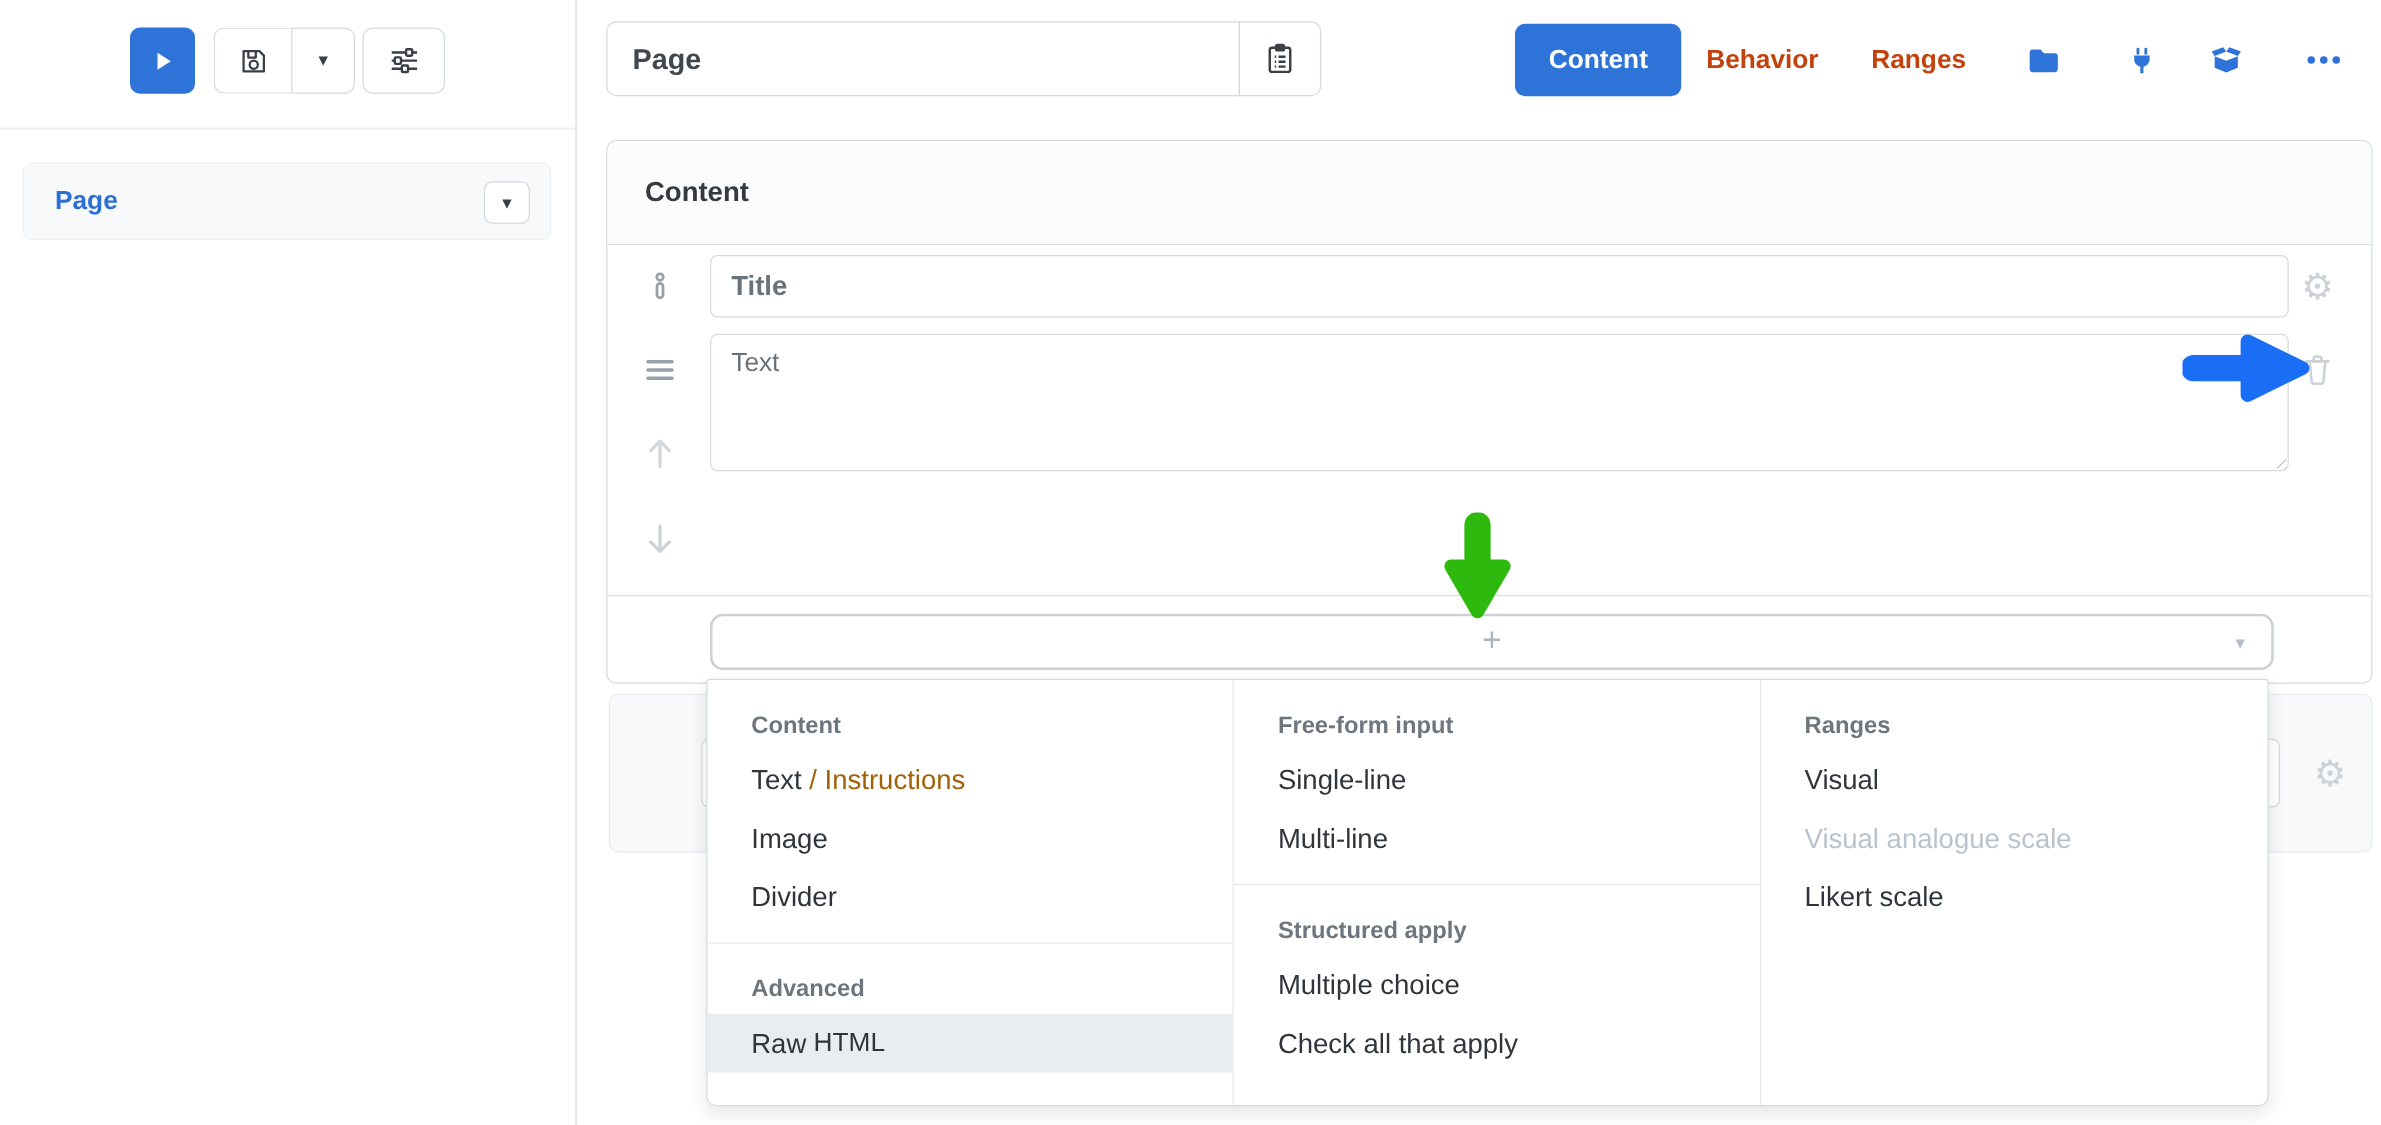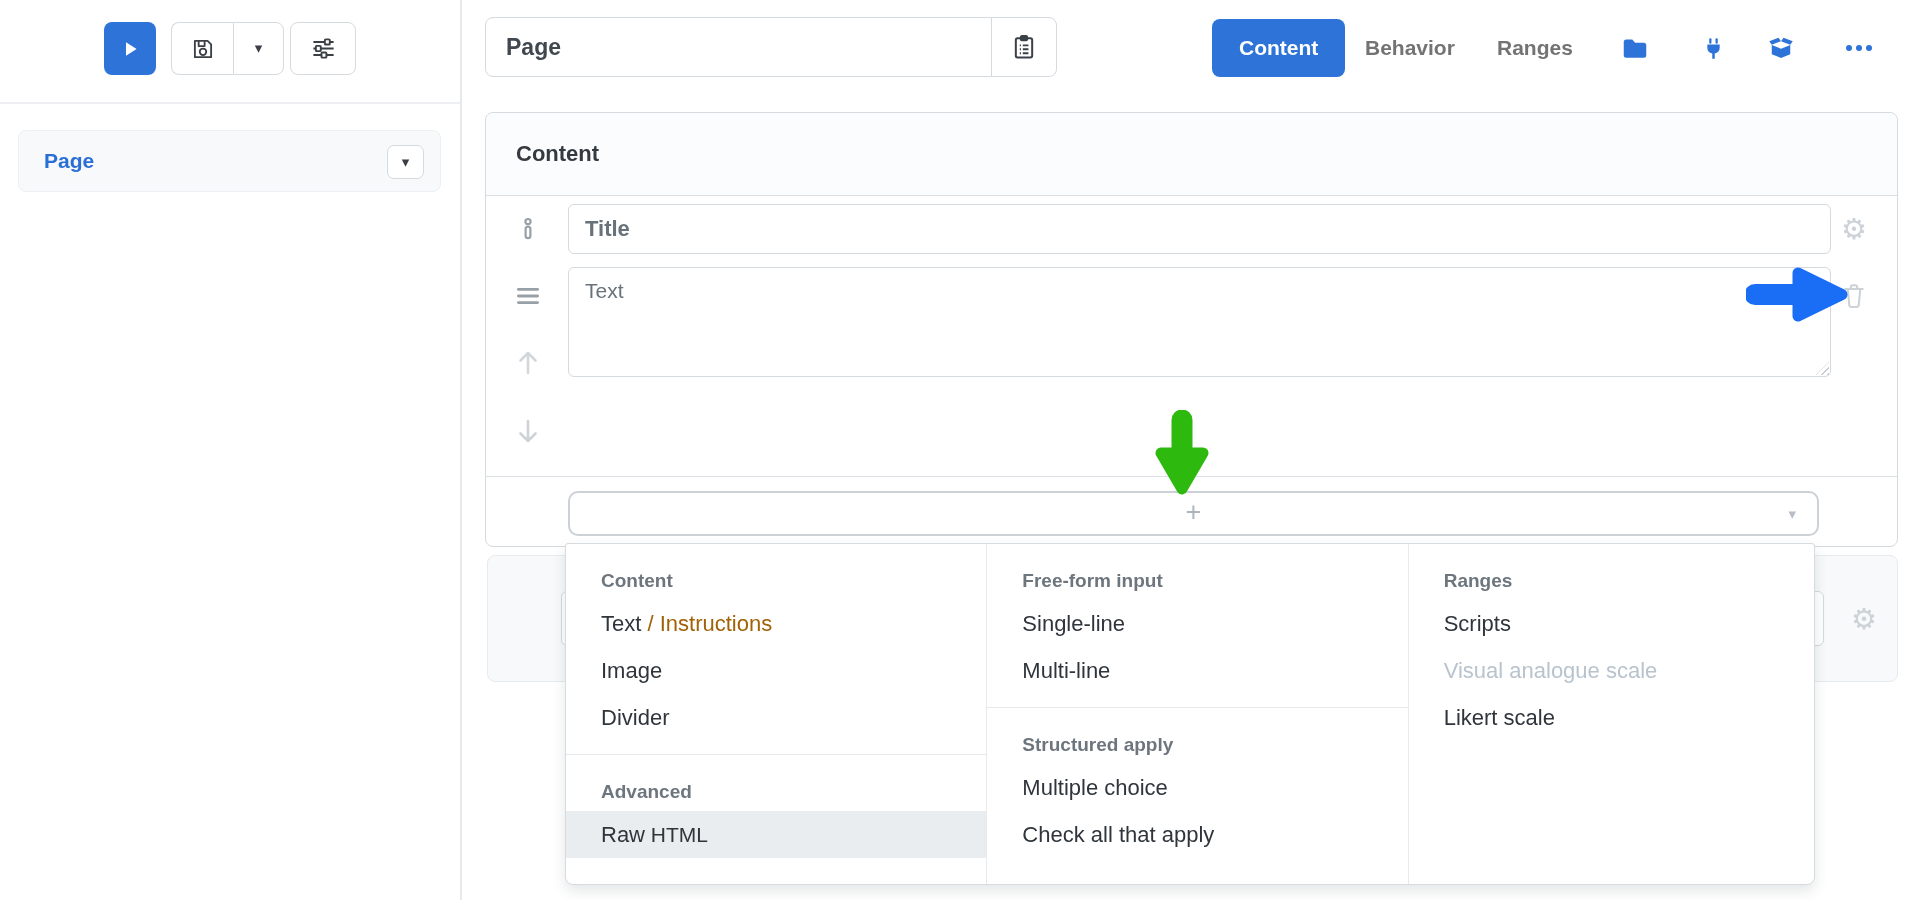--- a/index.html
+++ b/index.html
@@ -31,21 +31,21 @@
                       background:#fff; border:1px solid #d5dade; display:flex; align-items:center; justify-content:center; }
 
   
   .page-title-input { left:485px; top:17px; width:507px; height:60px; border:1px solid #d5dade;
                       border-radius:8px 0 0 8px; font-family:"Liberation Sans",sans-serif;
                       font-size:23px; font-weight:700; color:#40474e; padding:0 15px 0 20px; outline:none; }
   .clipboard-btn { left:991px; top:17px; width:66px; height:60px; border-radius:0 8px 8px 0; }
 
   .tab-pill { left:1212px; top:19px; height:58px; padding:0 27px; background:#2e74d8; border-radius:8px;
               color:#fff; font-size:21px; font-weight:600; display:flex; align-items:center; cursor:pointer; }
-  .tab-link { top:19px; height:58px; display:flex; align-items:center; color:#737373;
+  .tab-link { top:19px; height:58px; display:flex; align-items:center; color:#c2410c;
               font-size:21px; font-weight:600; cursor:pointer; }
   .tab-behavior { left:1365px; } .tab-scripts { left:1497px; }
   .icon-btn { top:28px; width:36px; height:40px; display:flex; align-items:center; justify-content:center; cursor:pointer; }
   .ib-folder { left:1617px; } .ib-plug { left:1695px; } .ib-box { left:1763px; } .ib-more { left:1841px; }
 
   
   .content-card { left:485px; top:112px; width:1413px; height:435px; background:#fff;
                   border:1px solid #d5dade; border-radius:8px; }
   .card-header { position:absolute; left:0; top:0; width:100%; height:83px; background:#fbfcfd;
                  border-bottom:1px solid #dadfe3; border-radius:8px 8px 0 0; display:flex; align-items:center;
@@ -320,21 +320,21 @@
         <span>Multiple choice</span>
       </div>
       <div class="mi">
         <span>Check all that apply</span>
       </div>
     </div>
 
     <div class="menu-col col-3">
       <div class="mh">Ranges</div>
       <div class="mi">
-        <span>Scripts</span>
+        <span>Visual</span>
       </div>
       <div class="mi mi-disabled">
         <span>Visual analogue scale</span>
       </div>
       <div class="mi">
         <span>Likert scale</span>
       </div>
     </div>
 
   </div>

